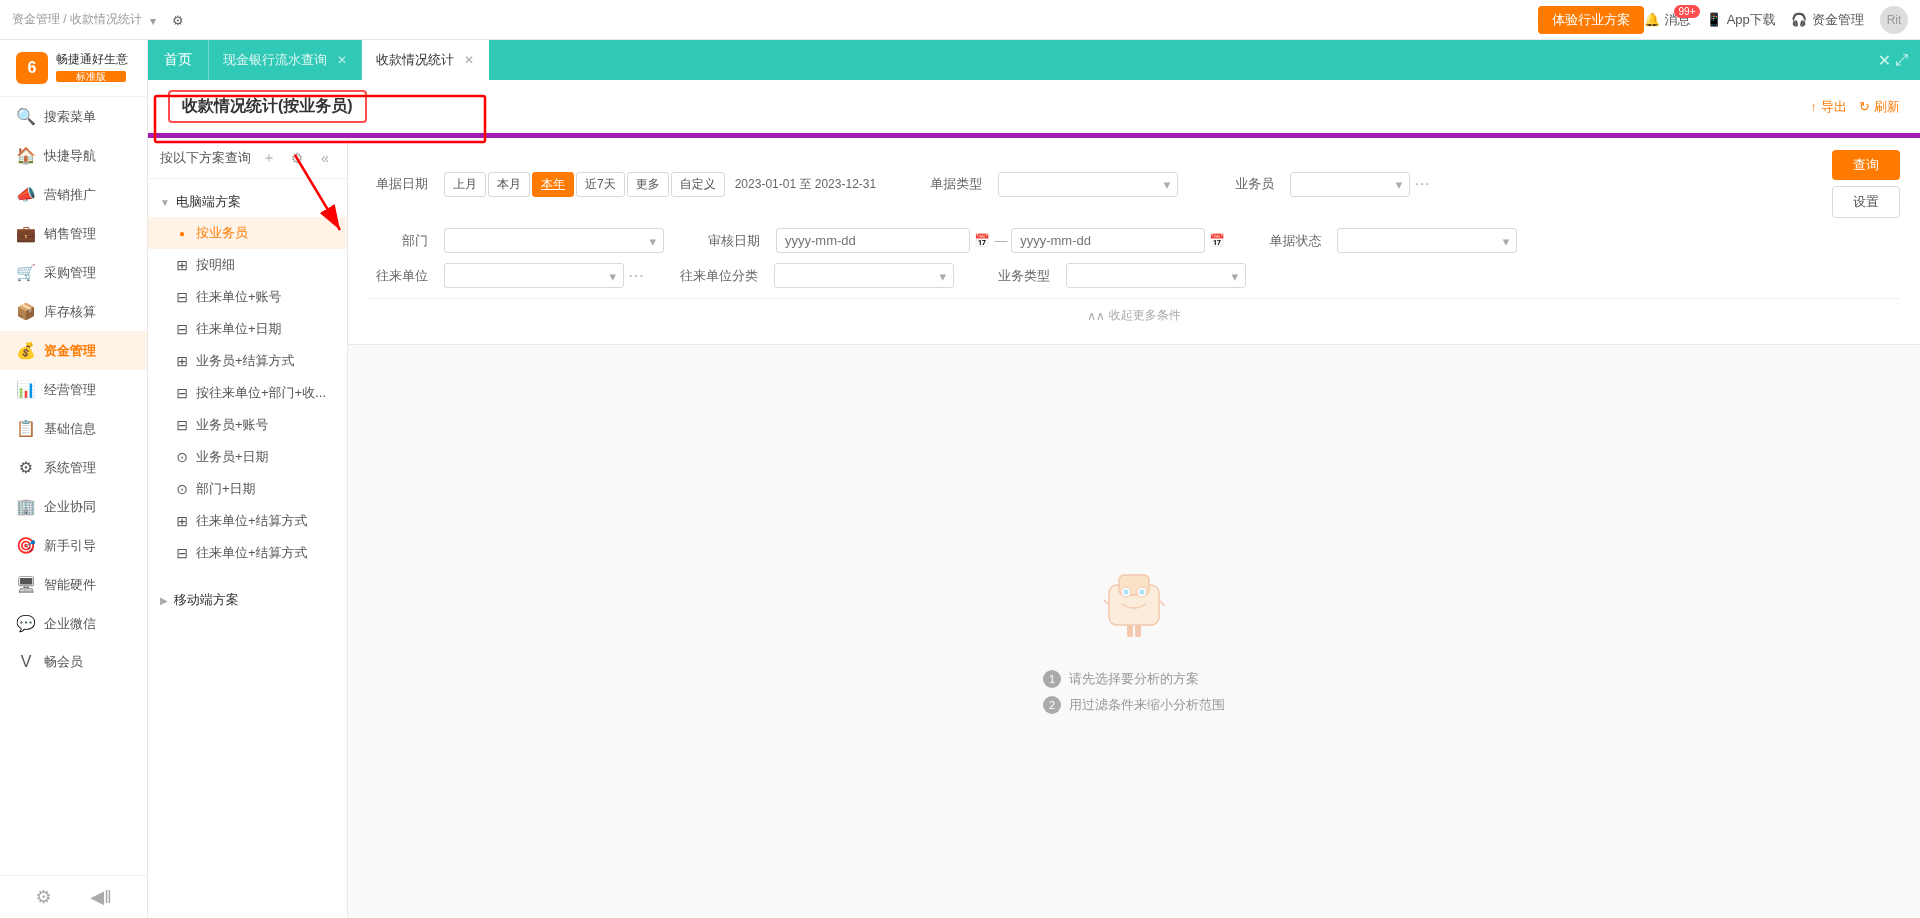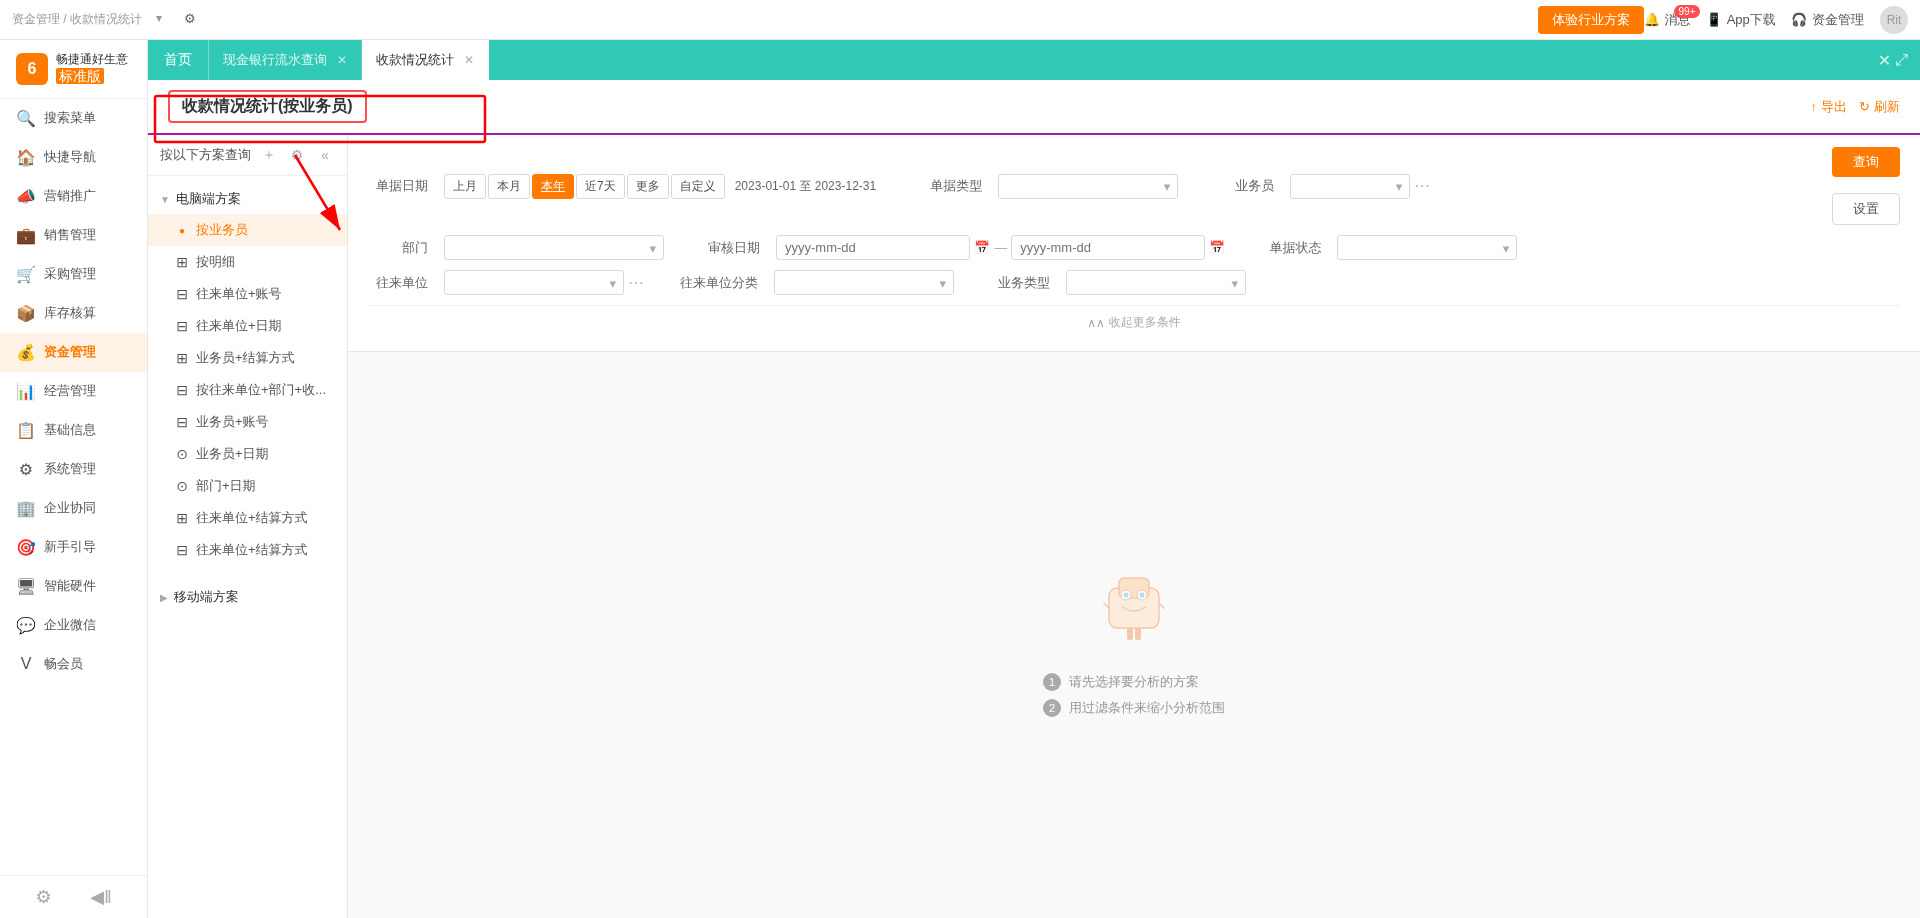--- a/index.html
+++ b/index.html
@@ -12,22 +12,22 @@
       display: flex;
       align-items: center;
       padding: 0 12px;
       border-bottom: 1px solid #e8e8e8;
       position: fixed;
       top: 0; left: 0; right: 0;
       z-index: 100;
     }
     .top-header .breadcrumb-area {
       display: flex;
-      align-items: flex-start;
-      gap: 14px;
+      align-items: flex-end;
+      gap: 8px;
       flex: 1;
     }
     .top-header .breadcrumb-text {
       font-size: 12px;
       color: #999;
     }
     .top-header .chevron-icon { color: #999; font-size: 12px; }
     .top-header .gear-icon { color: #666; margin-left: 8px; cursor: pointer; }
     .trial-btn {
       background: #ff7a00;
@@ -106,21 +106,21 @@
       border-bottom: 1px solid #f0f0f0;
     }
     .logo-icon {
       width: 32px; height: 32px;
       background: #ff7a00;
       border-radius: 6px;
       display: flex; align-items: center; justify-content: center;
       color: #fff; font-size: 16px; font-weight: bold;
     }
     .logo-text { font-size: 12px; color: #333; line-height: 1.3; }
-    .logo-tag { font-size: 14px; color: #fff; background: #ff7a00; border-radius: 2px; padding: 0 3px; }
+    .logo-tag { font-size: 10px; color: #fff; background: #ff7a00; border-radius: 2px; padding: 0 20px; }
 
     .sidebar-item {
       display: flex;
       align-items: center;
       gap: 8px;
       padding: 10px 16px;
       cursor: pointer;
       color: #555;
       font-size: 13px;
       transition: background 0.15s;
@@ -194,21 +194,21 @@
       align-items: center;
       gap: 4px;
       padding-right: 12px;
     }
     .tab-bar-icon { color: rgba(255,255,255,0.8); font-size: 16px; cursor: pointer; }
 
     
     .page-header {
       background: #fff;
       padding: 10px 20px;
-      border-bottom: 2px solid #a21caf;
+      border-bottom: 5px solid #a21caf;
       display: flex;
       align-items: center;
       flex-shrink: 0;
     }
     .page-title-box {
       border: 2px solid #ff4d4f;
       border-radius: 4px;
       padding: 4px 12px;
       font-size: 16px;
       font-weight: bold;
@@ -453,21 +453,21 @@
       border-radius: 50%;
       background: #ddd;
       color: #fff;
       font-size: 11px;
       display: flex; align-items: center; justify-content: center;
     }
 
     .filter-btn-col {
       display: flex;
       flex-direction: column;
-      gap: 16px;
+      gap: 6px;
       margin-left: auto;
     }
   </style>
 </head>
 <body>
 
 <div class="top-header">
   <div class="breadcrumb-area">
     <span class="breadcrumb-text">资金管理 / 收款情况统计</span>
     <span class="chevron-icon">▾</span>

